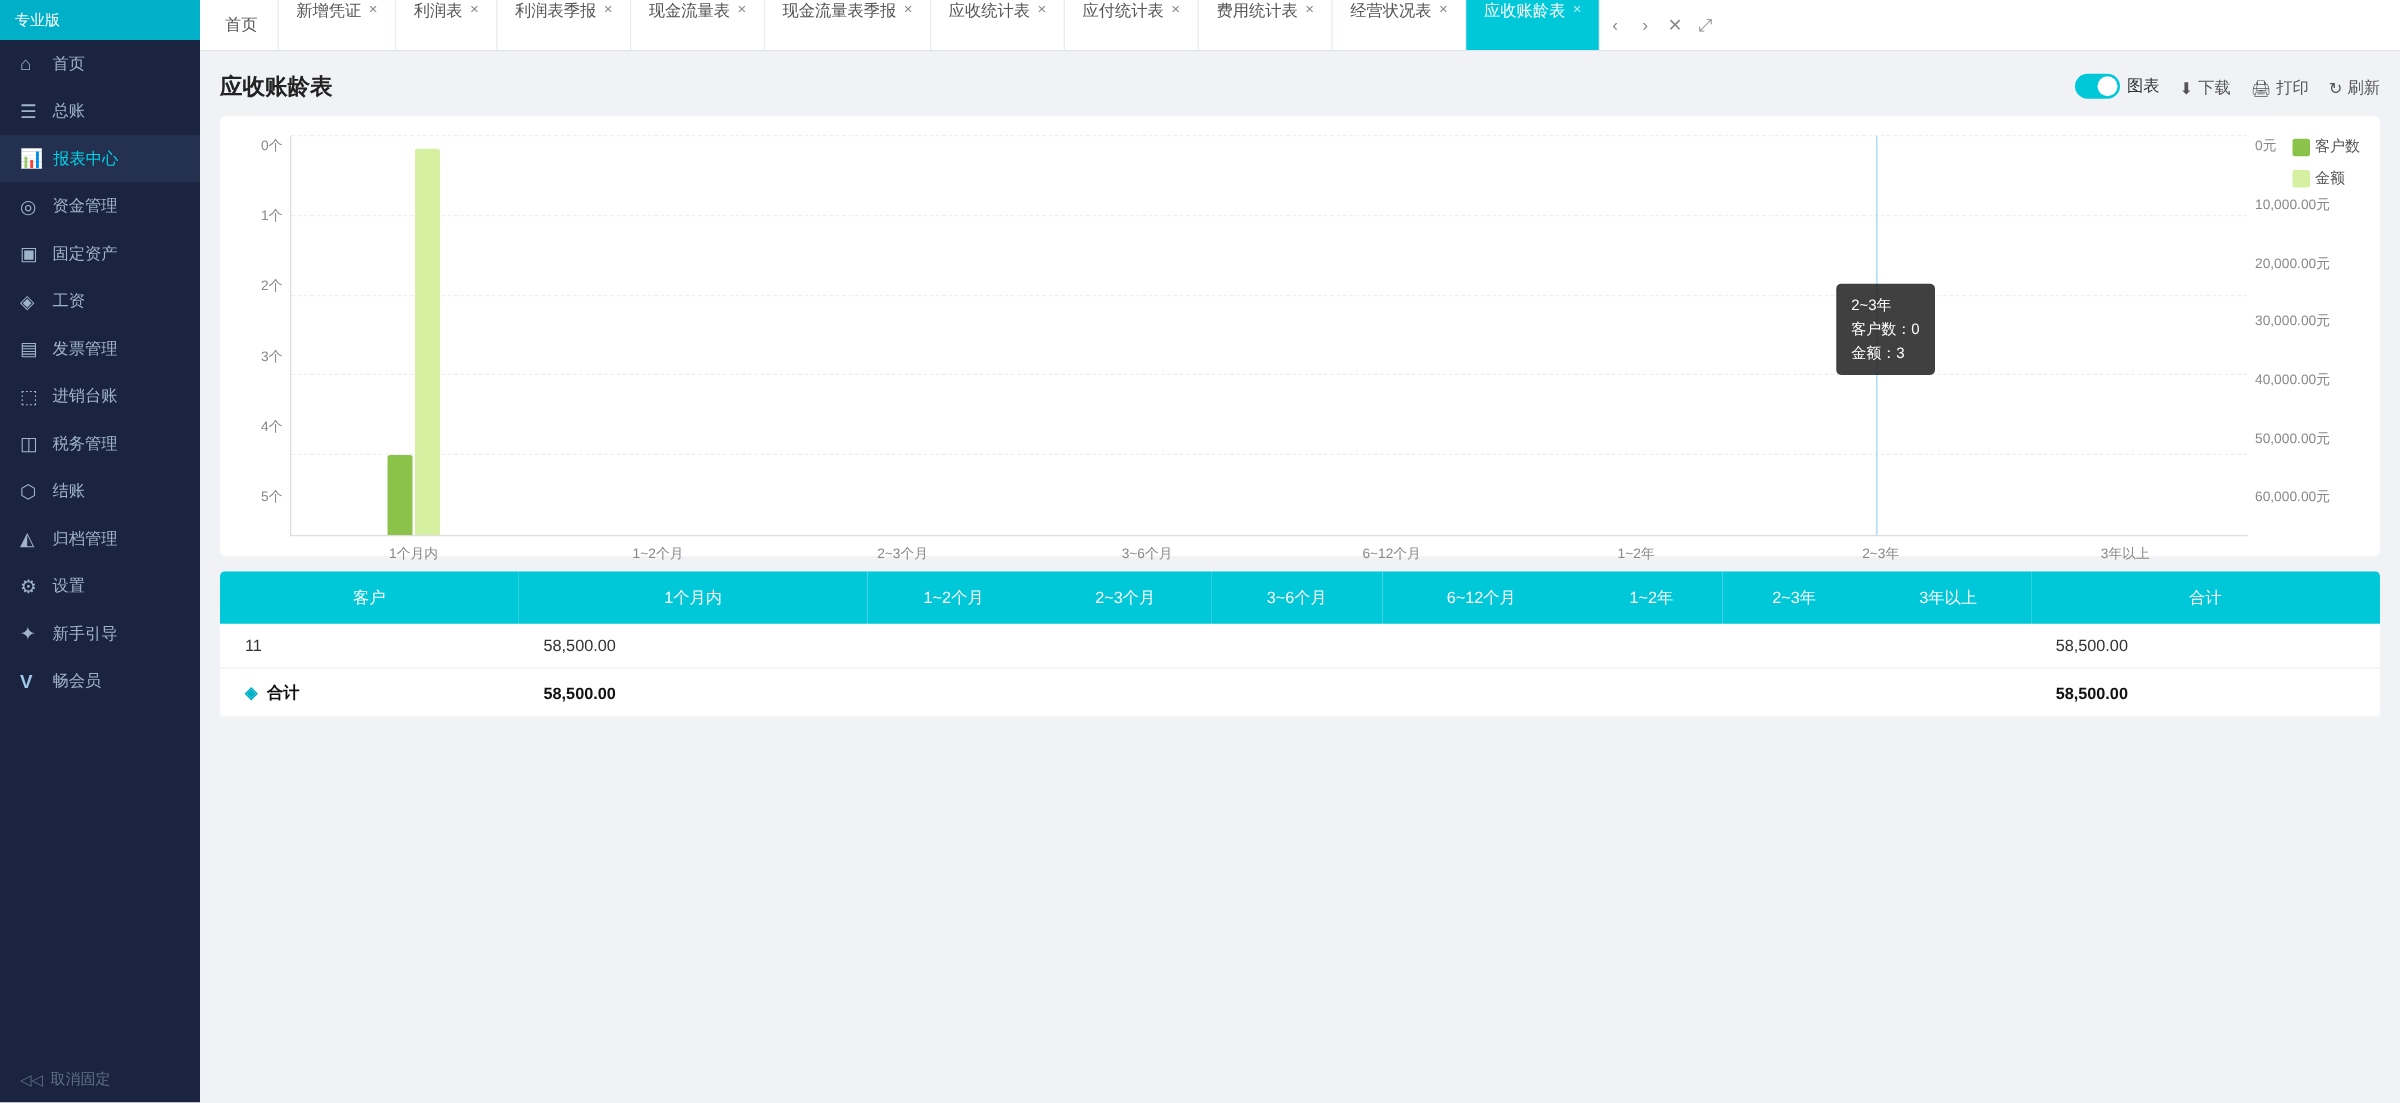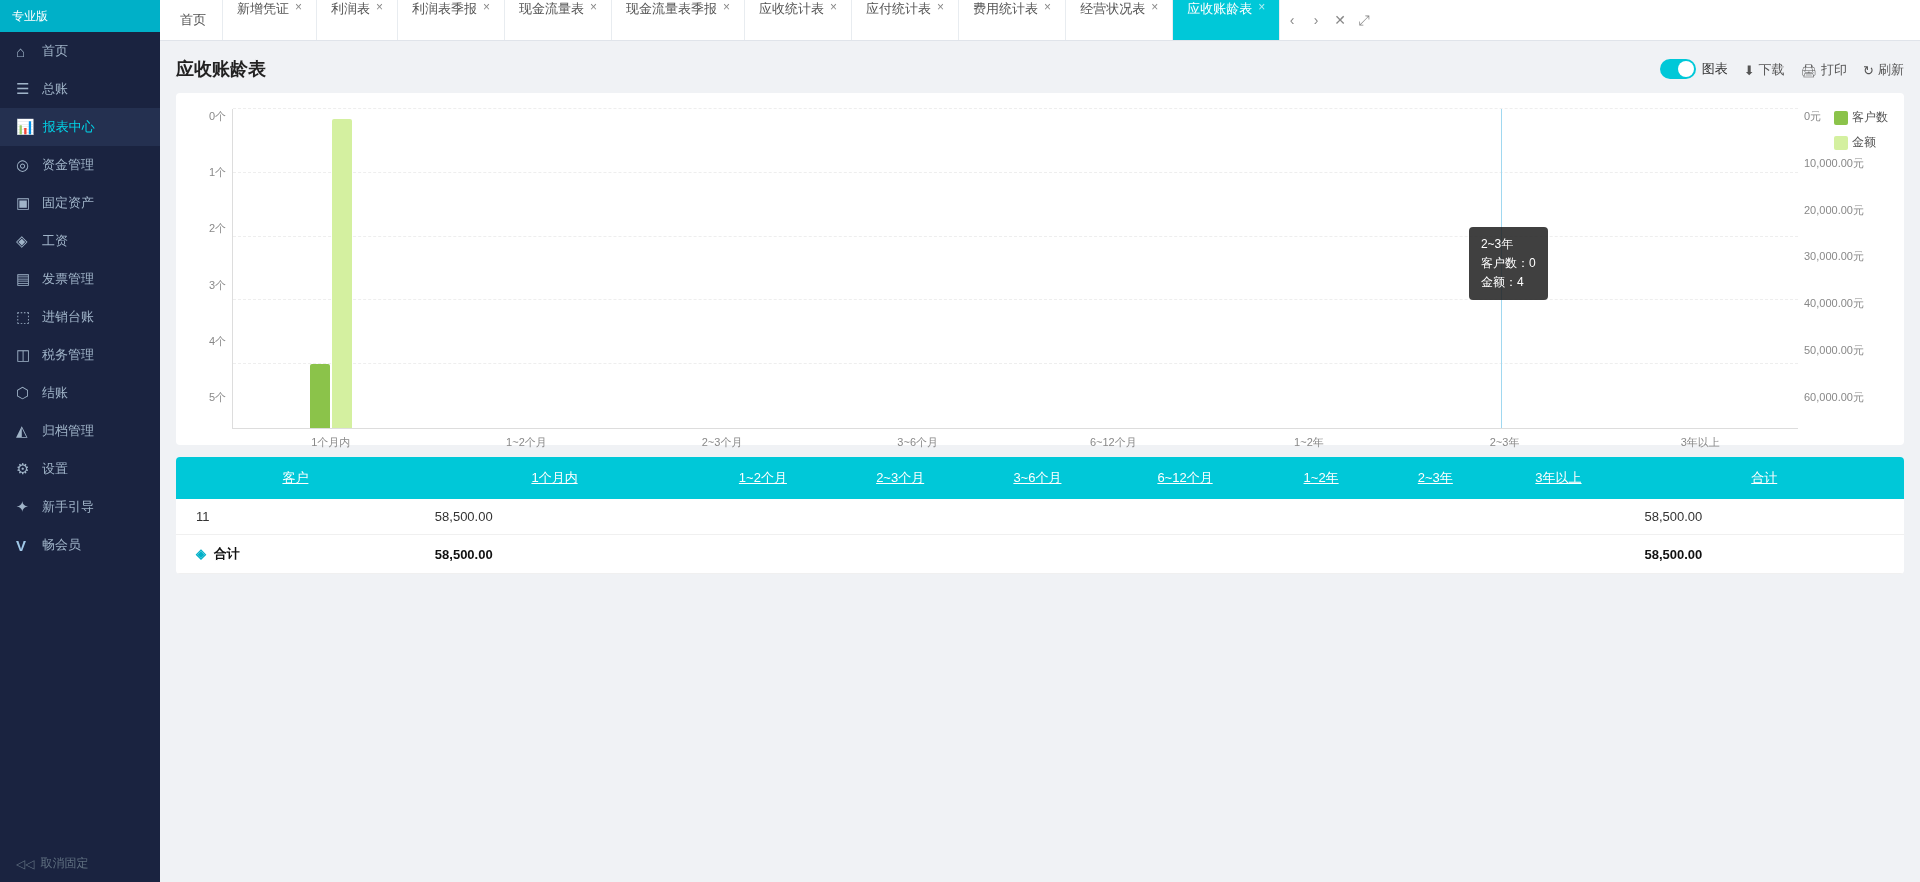--- a/index.html
+++ b/index.html
@@ -310,21 +310,20 @@
     }
     .data-table thead tr {
       background: #00c8d8;
       color: white;
     }
     .data-table thead th {
       padding: 12px 0;
       text-align: center;
       font-weight: normal;
       font-size: 13px;
-      text-decoration: underline;
     }
     .data-table tbody tr {
       border-bottom: 1px solid #f0f0f0;
     }
     .data-table tbody td {
       padding: 10px 20px;
       text-align: left;
       font-size: 13px;
       color: #333;
     }
@@ -565,21 +564,21 @@
               <div class="bar" style="width:20px; height:0%; background:#8bc34a;"></div>
               <div class="bar" style="width:20px; height:0%; background:#d4f0a0;"></div>
             </div>
           </div>
 
           <div class="cursor-line" style="left: 81%;"></div>
 
           <div class="chart-tooltip" style="right: 16%; bottom: 40%;">
             <div>2~3年</div>
             <div>客户数：0</div>
-            <div>金额：4</div>
+            <div>金额：3</div>
           </div>
 
           <div class="x-axis-labels">
             <div class="x-label">1个月内</div>
             <div class="x-label">1~2个月</div>
             <div class="x-label">2~3个月</div>
             <div class="x-label">3~6个月</div>
             <div class="x-label">6~12个月</div>
             <div class="x-label">1~2年</div>
             <div class="x-label">2~3年</div>

